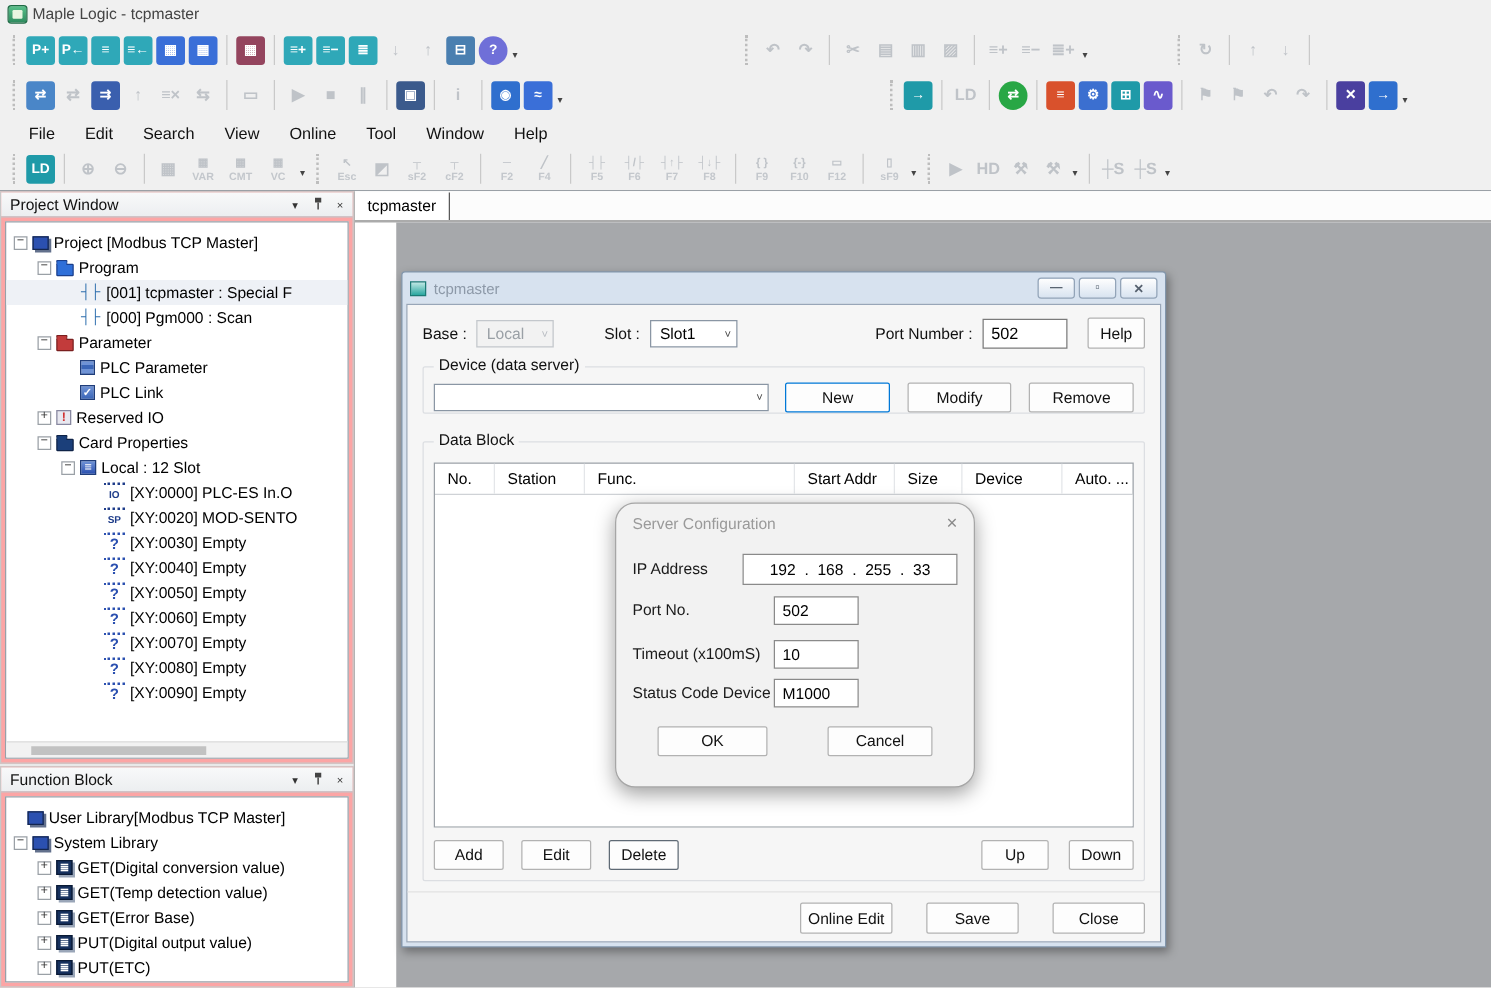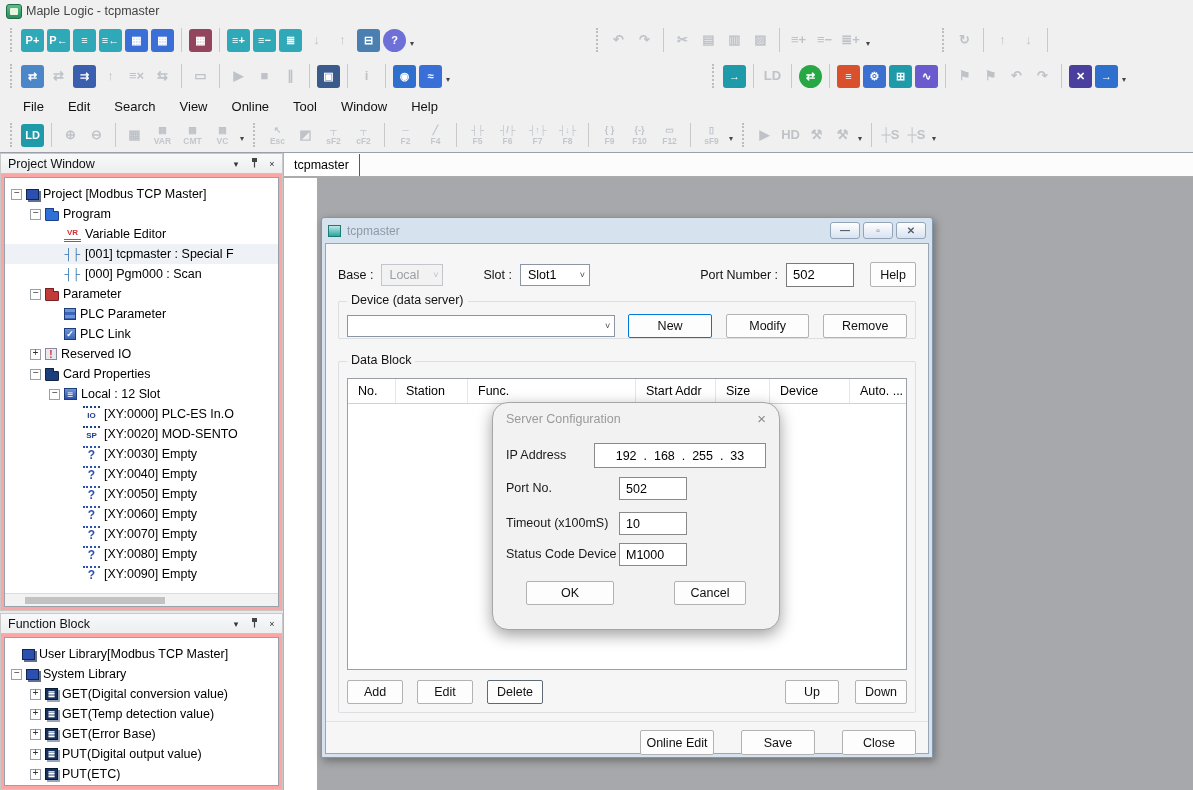--- a/index.html
+++ b/index.html
@@ -457,25 +457,20 @@
               <div class="trow" style="padding-left: 6px;">
                 <span class="exp">−</span>
                 <span class="ti ico-project"></span>
                 <span class="tl">Project [Modbus TCP Master]</span>
               </div>
               <div class="trow" style="padding-left: 25px;">
                 <span class="exp">−</span>
                 <span class="ti ico-folder-blue"></span>
                 <span class="tl">Program</span>
               </div>
-              <div class="trow" style="padding-left: 44px;">
-                <span class="exp none"></span>
-                <span class="ti ico-var">VR</span>
-                <span class="tl">Variable Editor</span>
-              </div>
               <div class="trow sel" style="padding-left: 44px;">
                 <span class="exp none"></span>
                 <span class="ti ico-ladder">┤├</span>
                 <span class="tl">[001] tcpmaster : Special F</span>
               </div>
               <div class="trow" style="padding-left: 44px;">
                 <span class="exp none"></span>
                 <span class="ti ico-ladder">┤├</span>
                 <span class="tl">[000] Pgm000 : Scan</span>
               </div>
@@ -627,21 +622,21 @@
               <span class="cw-icon"></span>
               <span class="t">tcpmaster</span>
               <span class="cw-btns">
                 <span class="cw-btn">—</span>
                 <span class="cw-btn">▫</span>
                 <span class="cw-btn">✕</span>
               </span>
             </div>
             <div class="cw-body">
 
-              <div class="frow" style="margin-top:8px">
+              <div class="frow" style="margin-top:0">
                 <span class="lbl">Base :</span>
                 <span class="combo dis" style="width:62px;margin-left:8px">
                   <span>Local</span>
                   <span class="caret">˅</span>
                 </span>
                 <span class="lbl" style="margin-left:40px">Slot :</span>
                 <span class="combo" style="width:70px;margin-left:8px">
                   <span>Slot1</span>
                   <span class="caret">˅</span>
                 </span>
@@ -712,21 +707,21 @@
               <div class="dlg-row" style="margin-top:12px">
                 <span class="dl" style="width:113px">Timeout (x100mS)</span>
                 <input class="dinput" style="width: 68px;" value="10">
               </div>
               <div class="dlg-row" style="margin-top:8px">
                 <span class="dl" style="width:113px">Status Code Device</span>
                 <input class="dinput" style="width: 68px;" value="M1000">
               </div>
               <div class="dlg-btns">
                 <button class="btn" style="width:88px">OK</button>
-                <button class="btn" style="width:72px">Cancel</button>
+                <button class="btn" style="width:84px">Cancel</button>
               </div>
             </div>
 
           </div>
 
         </div>
       </div>
     </div>
 
   </div>

